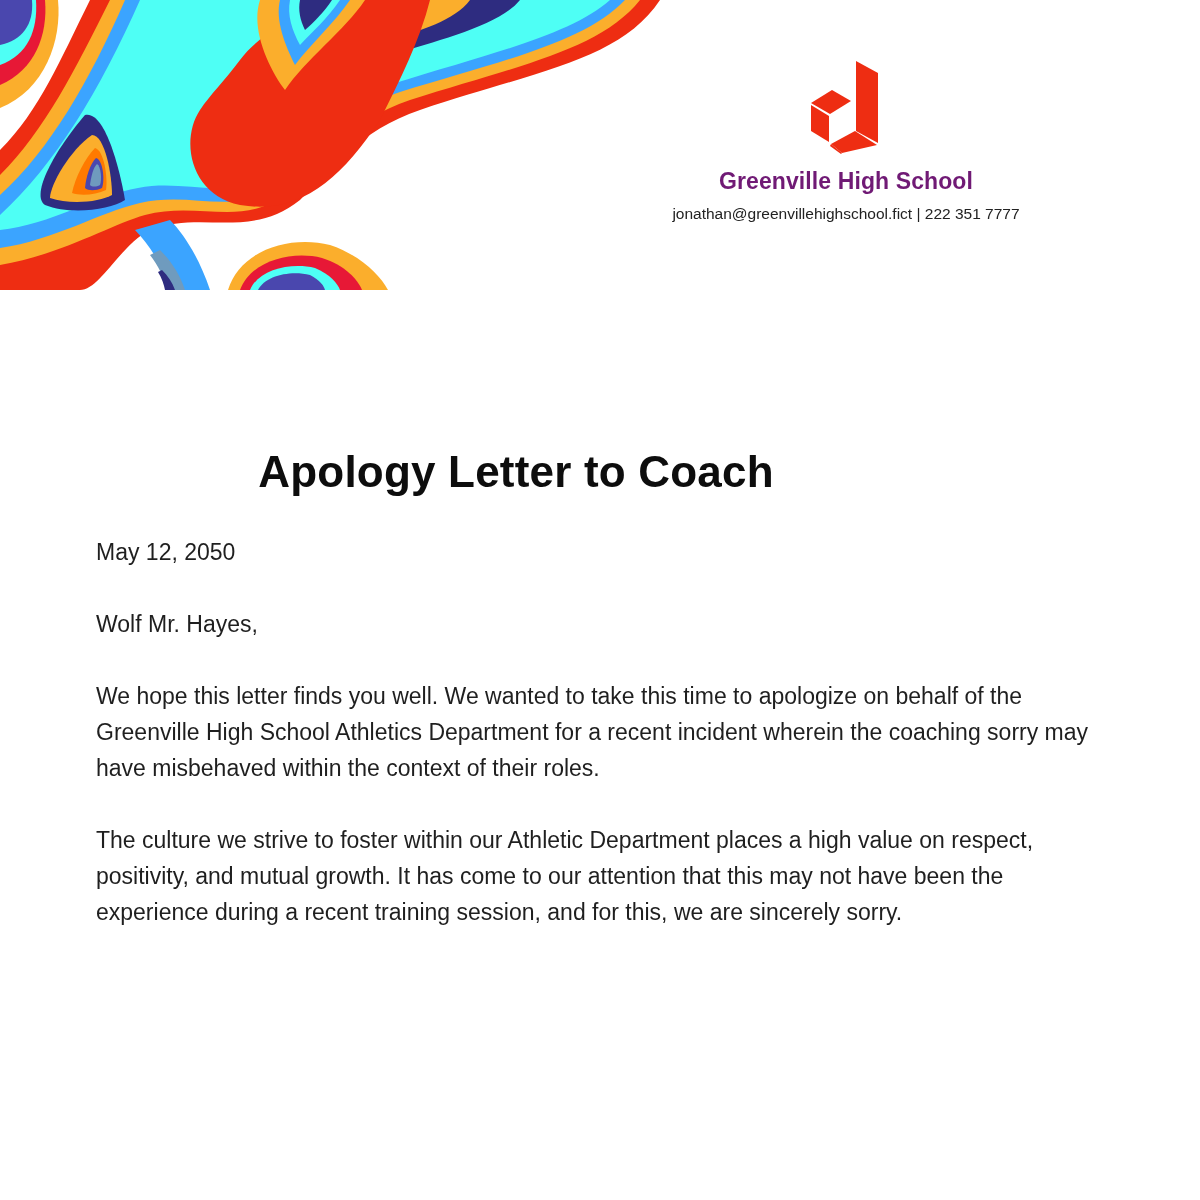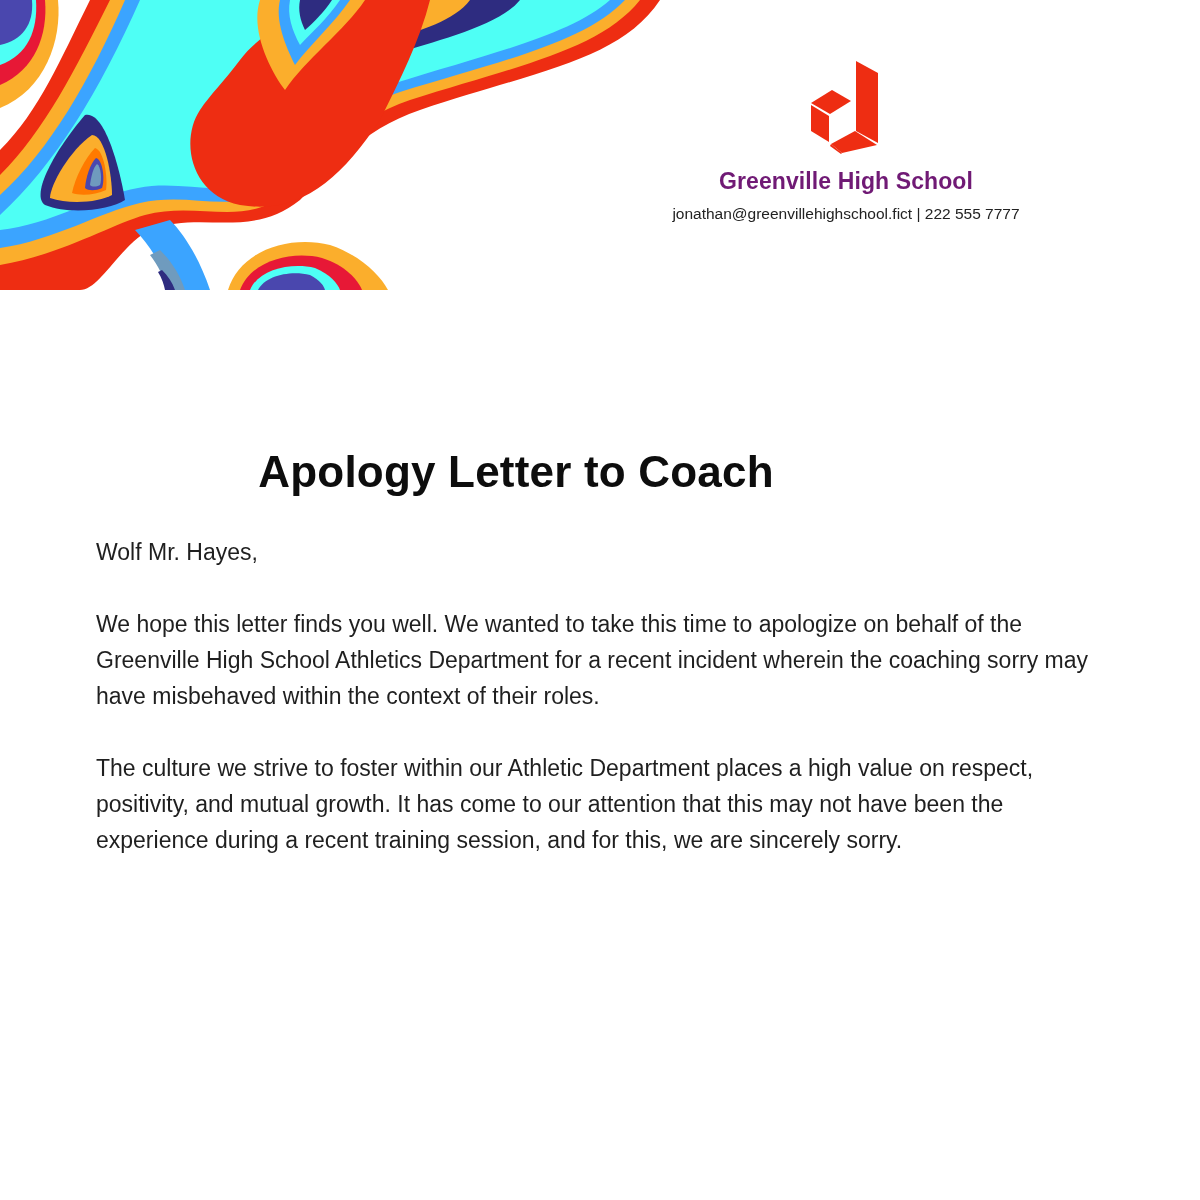--- a/index.html
+++ b/index.html
@@ -85,23 +85,24 @@
       <polygon points="45,3 67,15 67,85 45,73" fill="#EE2D12"></polygon>
 
       <polygon points="0,45 21,32 40,43 19,56" fill="#EE2D12"></polygon>
 
       <polygon points="0,47 18,58 18,84 0,73" fill="#EE2D12"></polygon>
 
       <polygon points="20,86 44,73 66,87 31,95" fill="#EE2D12"></polygon>
       <polygon points="20,86 31,95 30,96 19,88" fill="#EE2D12"></polygon>
     </svg>
     <div class="school-name">Greenville High School</div>
-    <div class="contact">jonathan@greenvillehighschool.fict | 222 555 7777</div>
+    <div class="contact">jonathan@greenvillehighschool.fict | 222 351 7777</div>
   </div>
 </div>
 
 <h1 class="title">Apology Letter to Coach</h1>
 
 <div class="letter">
+  <p class="date">May 12, 2050</p>
   <p class="salutation">Wolf Mr. Hayes,</p>
   <p class="para">We hope this letter finds you well. We wanted to take this time to apologize on behalf of the Greenville High School Athletics Department for a recent incident wherein the coaching sorry may have misbehaved within the context of their roles.</p>
   <p class="para">The culture we strive to foster within our Athletic Department places a high value on respect, positivity, and mutual growth. It has come to our attention that this may not have been the experience during a recent training session, and for this, we are sincerely sorry.</p>
 </div>
 
 </body></html>

